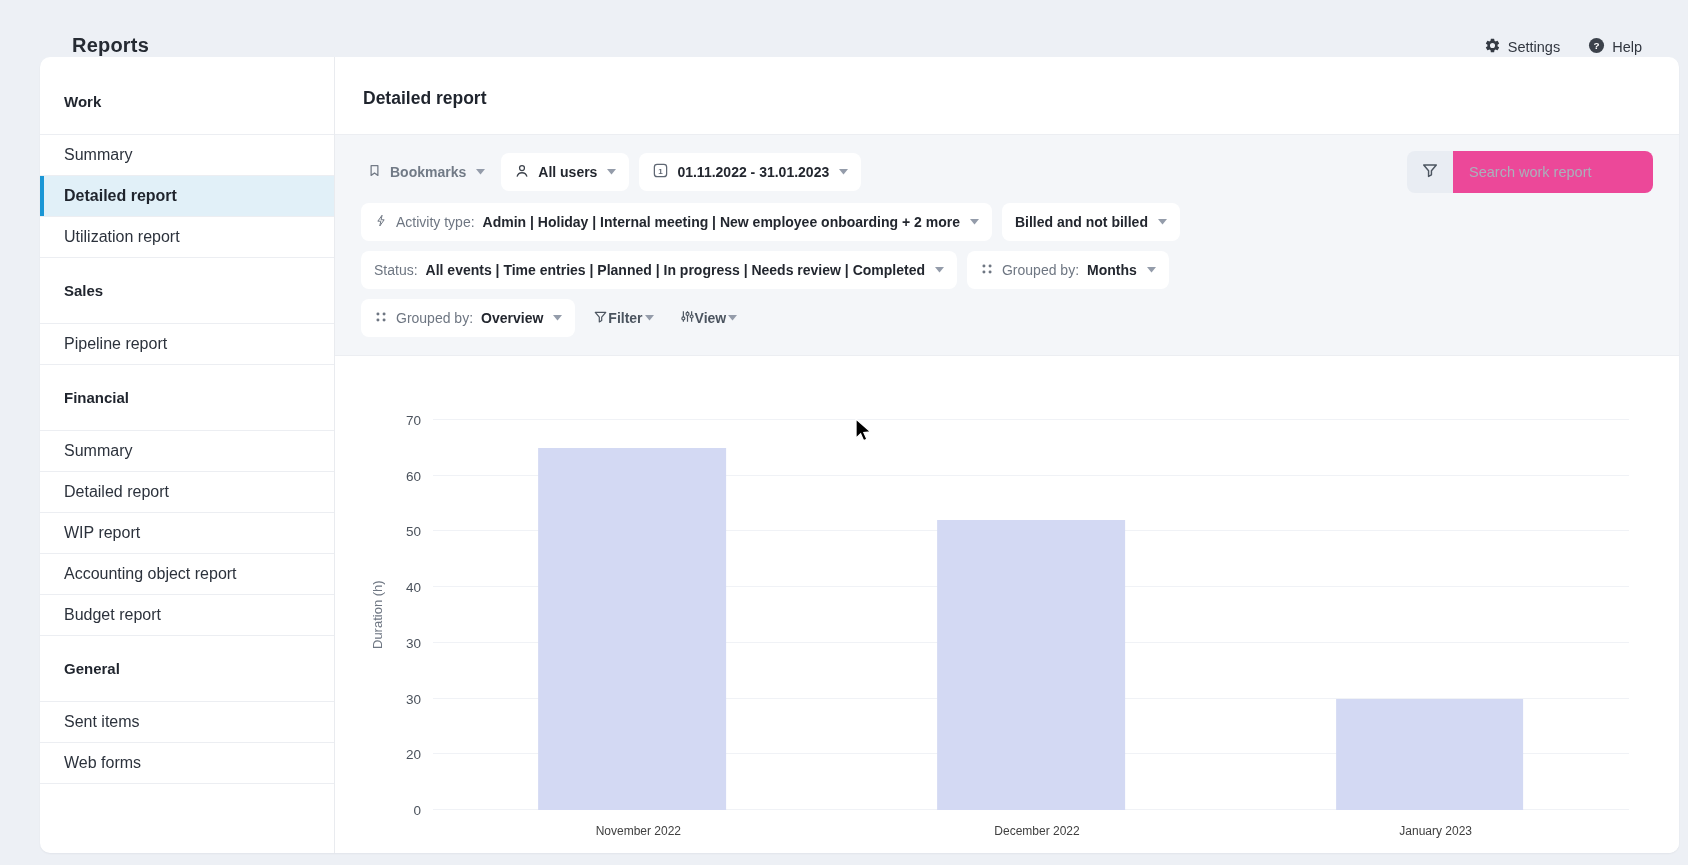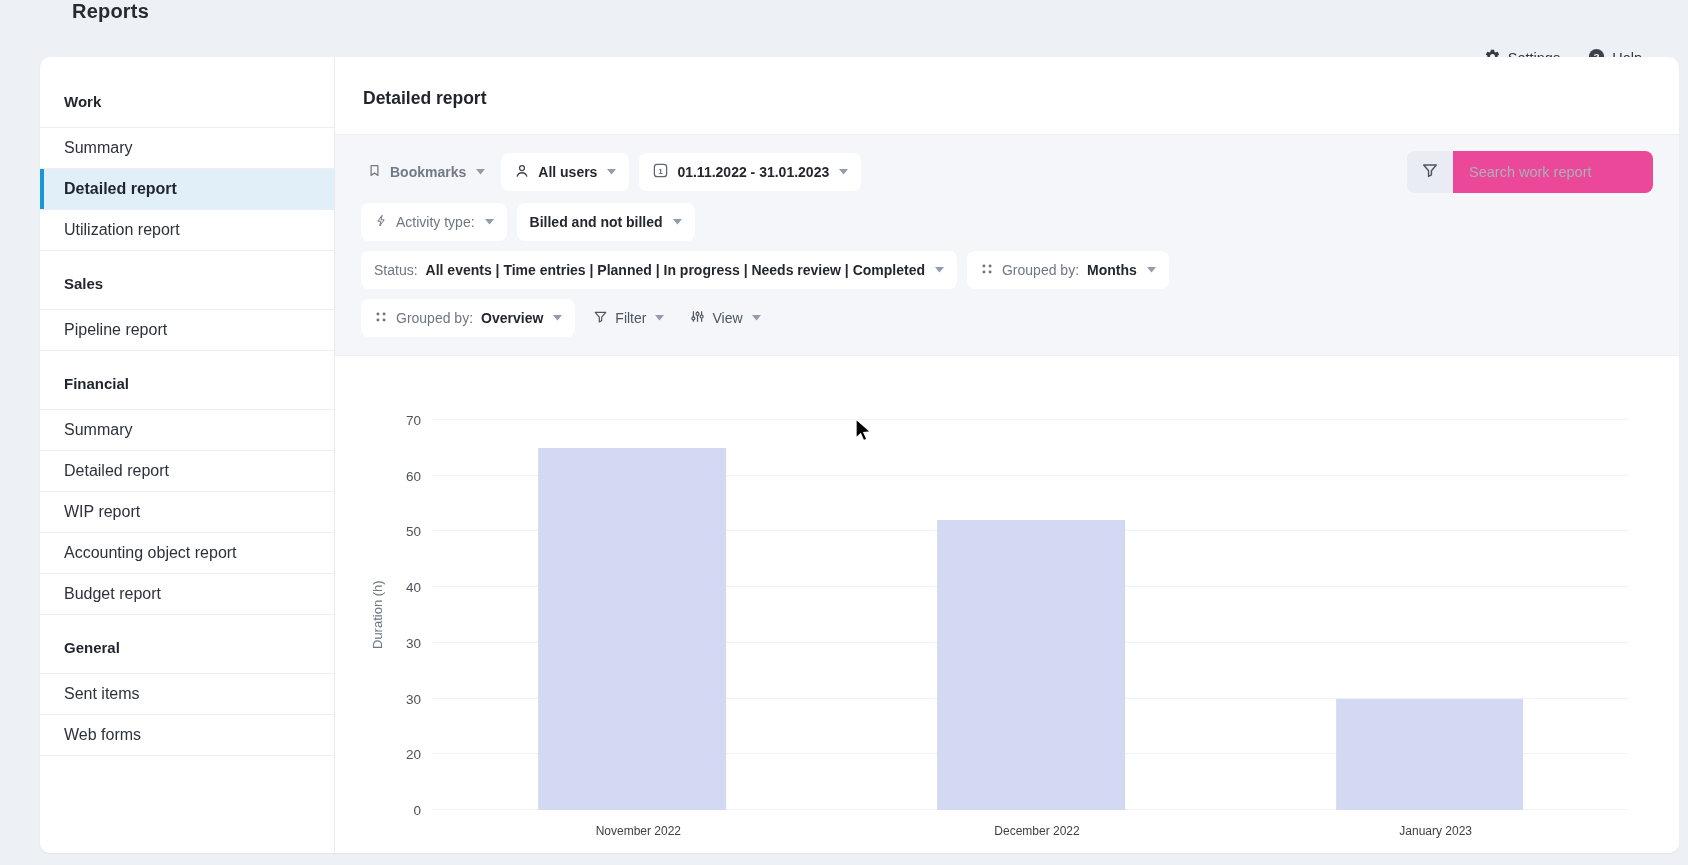--- a/index.html
+++ b/index.html
@@ -6,36 +6,36 @@
   html,body { width:1688px; height:865px; overflow:hidden; }
   body {
     position: relative;
     background: var(--page-bg, #edf0f5);
     font-family: "Liberation Sans", sans-serif;
     color: #2a2f38;
   }
   
   .top-header {
     position:absolute; top:0; left:0; right:0; height:57px;
-    display:flex; align-items:flex-start; padding:0 46px 0 72px;
+    display:flex; align-items:flex-end; padding:0 46px 0 72px;
   }
   .top-title { font-size:20px; font-weight:700; color:#262b33; letter-spacing:.2px; }
   .top-actions { margin-left:auto; display:flex; align-items:center; gap:28px;margin-top:48px; }
   .top-action { display:flex; align-items:center; gap:7px; font-size:14.5px; color:#31363f; cursor:pointer; }
   
   .card {
     position:absolute; top:57px; left:40px; right:9px; bottom:12px;
     background:#fff; border-radius:10px; overflow:hidden;
     box-shadow:0 1px 2px rgba(16,24,40,.05);
     display:flex;
   }
   
   .sidebar { width:295px; flex:0 0 295px; border-right:1px solid #e9ebef; padding-top:10px; }
   .side-heading {
-    padding:24px 24px 17px; font-size:15px; font-weight:700; color:#1f242d;
+    padding:24px 24px 24px; font-size:15px; font-weight:700; color:#1f242d;
     border-bottom:1px solid #eceef2;
   }
   .side-heading:first-child { padding-top:26px; }
   .side-item {
     position:relative; display:flex; align-items:center; height:41px; padding:0 24px;
     font-size:16px; color:#2c323c; border-bottom:1px solid #eceef2; cursor:pointer;
   }
   .side-item.selected { background:var(--selected-bg,#e1f0f8); font-weight:700; color:#1f242d; }
   .side-item.selected::before {
     content:""; position:absolute; left:0; top:0; bottom:0; width:4px; background:var(--accent,#1a96d5);
@@ -53,22 +53,22 @@
   .chip {
     display:inline-flex; align-items:center; gap:8px; height:38px; padding:0 13px;
     background:#fff; border-radius:8px; font-size:14px; color:#6e7682;
     white-space:nowrap; cursor:pointer;
   }
   .chip .lbl { color:#6e7682; }
   .chip .val { font-weight:700; color:#23272f; }
   .chip.ghost { background:transparent; padding:0 6px; }
   .chip.ghost .ghost-label { font-weight:700; color:#717a86; }
   .plain-btn {
-    display:inline-flex; align-items:center; gap:7px; height:38px; padding:0 8px;
-    font-size:14px; font-weight:400; color:#4b545f; cursor:pointer; white-space:nowrap;
+    display:inline-flex; align-items:center; height:38px; padding:0 8px;
+    font-size:14px; font-weight:700; color:#4b545f; cursor:pointer; white-space:nowrap;
   }
   .caret { flex:0 0 auto; margin-left:2px; }
   .search-group { margin-left:auto; display:flex; height:42px; border-radius:8px; overflow:hidden; }
   .search-funnel {
     width:46px; background:#e9edf3; display:flex; align-items:center; justify-content:center; cursor:pointer;
   }
   .search-input {
     width:200px; border:none; background:#ec4899; padding:0 16px; font-size:14.5px; color:#333a44;
     outline:none; font-family:"Liberation Sans", sans-serif;
   }
@@ -223,20 +223,21 @@
       </div>
 
       <div class="filter-row">
         <div class="chip">
           <span>
             <svg width="14" height="15" viewBox="0 0 20 20" fill="none" stroke="#6e7682" stroke-width="1.4">
                 <path d="M11.5 2.5L5.5 11h4.2l-1.4 6.8L14.5 9h-4.3l1.3-6.5z" stroke-linejoin="round"></path>
               </svg>
           </span>
           <span class="lbl">Activity type:</span>
+          <span class="val">Admin | Holiday | Internal meeting | New employee onboarding + 2 more</span>
           <svg class="caret" width="9" height="6" viewBox="0 0 9 6">
               <path d="M0 0h9L4.5 5.5z" fill="#949caa"></path>
             </svg>
         </div>
         <div class="chip">
           <span class="val">Billed and not billed</span>
           <svg class="caret" width="9" height="6" viewBox="0 0 9 6">
               <path d="M0 0h9L4.5 5.5z" fill="#949caa"></path>
             </svg>
         </div>

